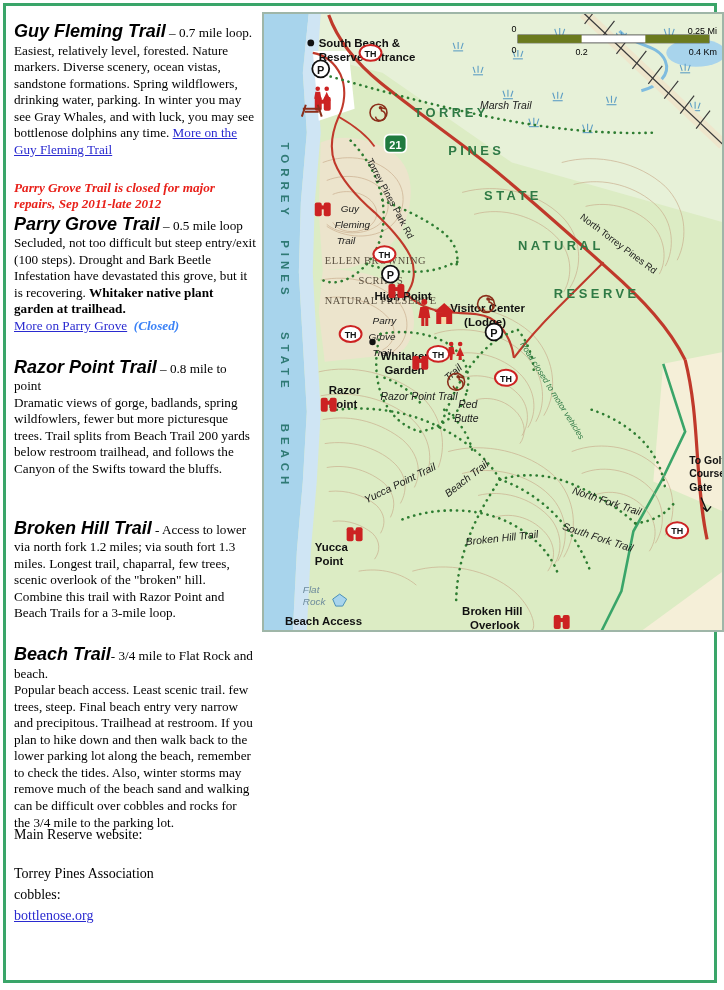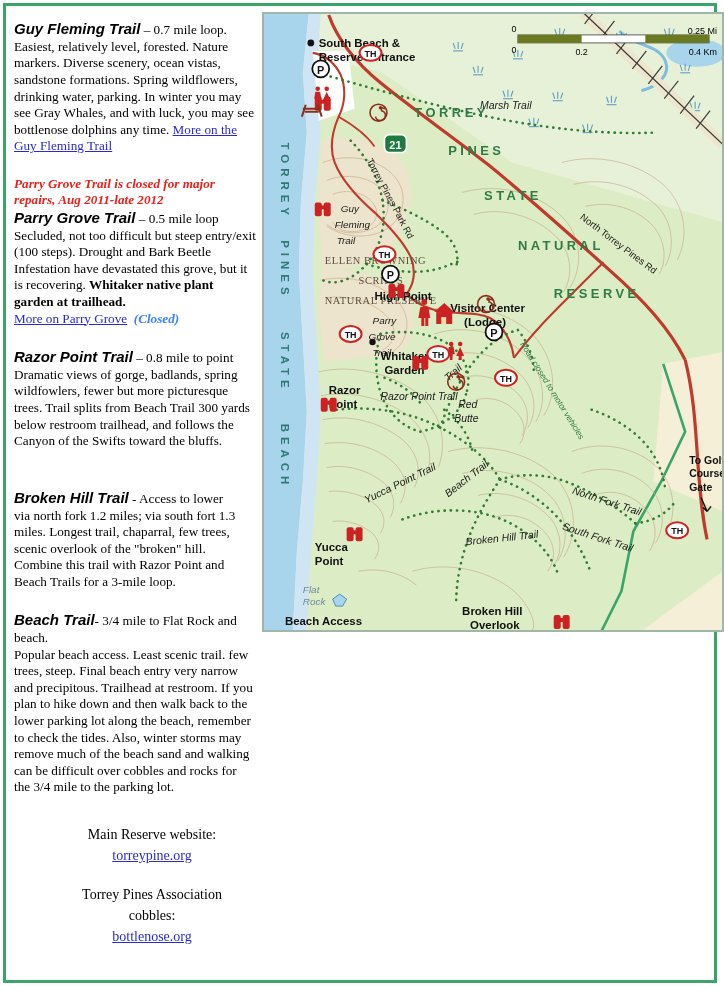--- a/index.html
+++ b/index.html
@@ -17,37 +17,37 @@
   .page-inner{
     position:absolute;left:6px;top:6px;width:708px;height:974px;
     box-sizing:border-box;
   }
 
   
   .text-col{
     position:absolute;left:8px;top:14px;width:242px;
   }
   .tp{ margin:0 0 2px 0; font-size:13.2px; line-height:1.255; color:#000; text-align:left; }
-  .tp .hd{ font-family:"Liberation Sans",sans-serif; font-weight:bold; font-style:italic; font-size:15px;margin-top:9px; }
+  .tp .hd{ font-family:"Liberation Sans",sans-serif; font-weight:bold; font-style:italic; font-size:18px;margin-top:9px; }
   .tp .bold{ font-weight:bold; }
   .alert{
     margin:0 0 0 0;color:#e8211a;font-weight:bold;font-style:italic;
     font-size:13.2px;line-height:1.255;
   }
   .closed{ color:#3b82f6;font-weight:bold;font-style:italic; }
   a.link, .link{
     color:#2a2ad0;text-decoration:underline;cursor:pointer;
   }
   .gap-sm{height:11px;}
   .gap-md{height:19px;}
   .gap-lg{height:26px;}
 
   
   .footer{
-    position:absolute;left:20px;top:818px;width:252px;text-align:center;
+    position:absolute;left:8px;top:818px;width:252px;text-align:left;
     font-size:14px;line-height:1.5;color:#000;
   }
   .footer .blk{ margin-bottom:18px; }
 
   
   .map-wrap{
     position:absolute;left:256px;top:6px;width:462px;height:620px;
     border:1px solid #9fb6a8;box-sizing:border-box;overflow:hidden;
     background:#e4efd4;
   }
@@ -59,41 +59,40 @@
 
 <div class="page-border"></div>
 <div class="page-inner">
 
   <div class="text-col">
 
     <p class="tp"><span class="hd">Guy Fleming Trail</span><span> – </span><span>0.7 mile loop.</span><br><span>Easiest, relatively level, forested. Nature markers. Diverse scenery, ocean vistas, sandstone formations. Spring wildflowers, drinking water, parking. In winter you may see Gray Whales, and with luck, you may see bottlenose dolphins any time. </span><span class="link">More on the Guy Fleming Trail</span></p>
 
     <div class="gap-md"></div>
 
-    <p class="alert">Parry Grove Trail is closed for major repairs, Aug 2011-late 2012</p>
+    <p class="alert">Parry Grove Trail is closed for major repairs, Sep 2011-late 2012</p>
     <p class="tp"><span class="hd">Parry Grove Trail</span><span> – </span><span>0.5 mile loop</span><br><span>Secluded, not too difficult but steep entry/exit (100 steps). Drought and Bark Beetle Infestation have devastated this grove, but it is recovering. </span><span class="bold">Whitaker native plant garden at trailhead.</span><br><span class="link">More on Parry Grove</span><span>&nbsp;&nbsp;</span><span class="closed">(Closed)</span></p>
 
     <div class="gap-md"></div>
 
-    <p class="tp"><span class="hd">Razor Point Trail</span><span> – </span><span>0.8 mile to point</span><br><span>Dramatic views of gorge, badlands, spring wildfowlers, fewer but more picturesque trees. Trail splits from Beach Trail 300 yards below restroom trailhead, and follows the Canyon of the Swifts toward the bluffs.</span></p>
+    <p class="tp"><span class="hd">Razor Point Trail</span><span> – </span><span>0.8 mile to point</span><br><span>Dramatic views of gorge, badlands, spring wildfowlers, fewer but more picturesque trees. Trail splits from Beach Trail 200 yards below restroom trailhead, and follows the Canyon of the Swifts toward the bluffs.</span></p>
 
     <div class="gap-lg"></div>
     <div class="gap-sm"></div>
 
     <p class="tp"><span class="hd">Broken Hill Trail</span><span> - </span><span>Access to lower</span><br><span>via north fork 1.2 miles; via south fort 1.3 miles. Longest trail, chaparral, few trees, scenic overlook of the "broken" hill.  Combine this trail with Razor Point and Beach Trails for a 3-mile loop.</span></p>
 
     <div class="gap-md"></div>
 
     <p class="tp"><span class="hd">Beach Trail</span><span>- </span><span>3/4 mile to Flat Rock and beach.</span><br><span>Popular beach access. Least scenic trail. few trees, steep. Final beach entry very narrow and precipitous. Trailhead at restroom.  If you plan to hike down and then walk back to the lower parking lot along the beach, remember to check the tides.  Also, winter storms may remove much of the beach sand and walking can be difficult over cobbles and rocks for the 3/4 mile to the parking lot.</span></p>
   </div>
 
   <div class="footer">
     <div class="blk">
       <div>Main Reserve website:</div>
-      <div class="link">torreypine.org</div>
     </div>
     <div class="blk">
       <div>Torrey Pines Association</div>
       <div>cobbles:</div>
       <div class="link">bottlenose.org</div>
     </div>
   </div>
 
   <div class="map-wrap">
     <svg class="map-svg" viewBox="0 0 462 620" preserveAspectRatio="none">

